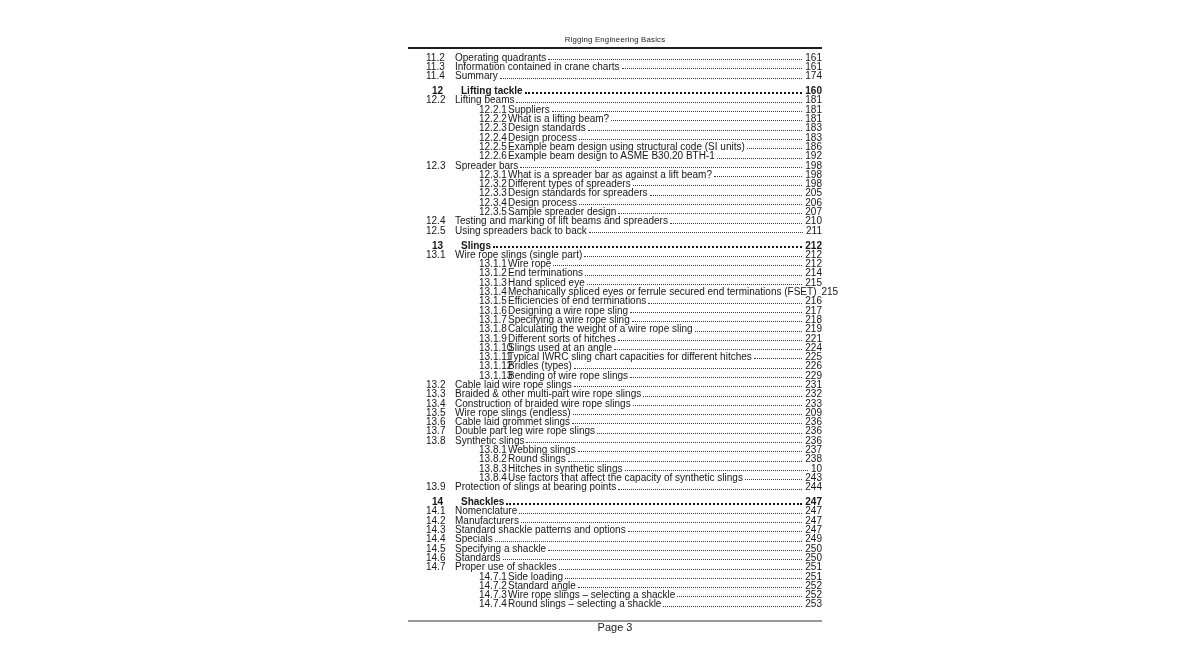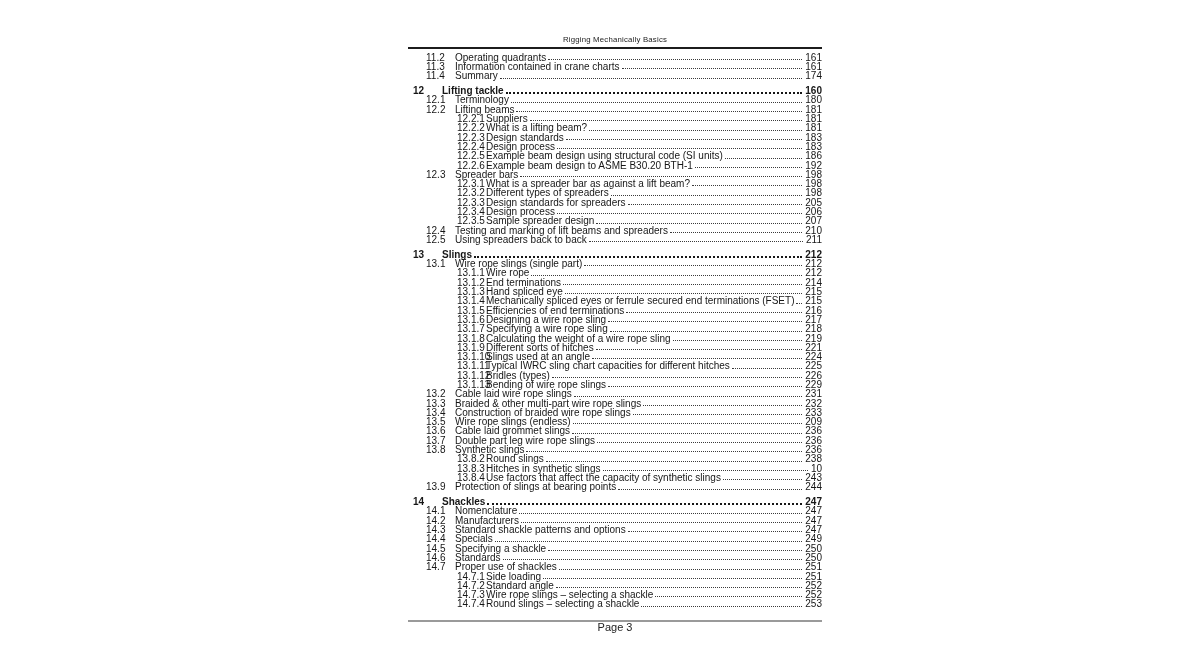--- a/index.html
+++ b/index.html
@@ -63,23 +63,23 @@
     flex: 1 1 auto;
     min-width: 0;
     border-bottom: 1px dotted #3a3a3a;
     margin: 0 3px 1.8px 2px;
   }
   .toc-row .pagenum {
     flex: none;
     text-align: left;
   }
   .lvl1 { font-weight: bold; }
-  .lvl1 .num { margin-left: 5px;  width: 29px; }
+  .lvl1 .num { margin-left: 24px;  width: 29px; }
   .lvl2 .num { margin-left: 18px; width: 29px; }
-  .lvl3 .num { margin-left: 49px; width: 29px; }
+  .lvl3 .num { margin-left: 71px; width: 29px; }
   .lvl1 .leader { border-bottom: 2px dotted #161616; margin-bottom: 1.2px; }
   .gap { height: 5.6px; }
   .doc-footer-rule {
     position: absolute;
     top: 620px;
     left: 0;
     width: 100%;
     height: 0;
     border-top: 2px solid #9a9a9a;
   }
@@ -91,21 +91,21 @@
     text-align: center;
     font-size: 11px;
     line-height: 9px;
     color: #222;
   }
 </style>
 </head>
 <body>
 
 <div class="doc-page">
-  <div class="doc-header-title">Rigging Mechanically Basics</div>
+  <div class="doc-header-title">Rigging Engineering Basics</div>
   <div class="doc-header-rule"></div>
 
   <div class="toc-body">
       <div class="toc-row lvl2">
     <span class="num">11.2</span>
     <span class="title">Operating quadrants</span>
     <span class="leader"></span>
     <span class="pagenum">161</span>
   </div>
       <div class="toc-row lvl2">
@@ -121,26 +121,20 @@
     <span class="pagenum">174</span>
   </div>
       <div class="gap"></div>
       <div class="toc-row lvl1">
     <span class="num">12</span>
     <span class="title">Lifting tackle</span>
     <span class="leader"></span>
     <span class="pagenum">160</span>
   </div>
       <div class="toc-row lvl2">
-    <span class="num">12.1</span>
-    <span class="title">Terminology</span>
-    <span class="leader"></span>
-    <span class="pagenum">180</span>
-  </div>
-      <div class="toc-row lvl2">
     <span class="num">12.2</span>
     <span class="title">Lifting beams</span>
     <span class="leader"></span>
     <span class="pagenum">181</span>
   </div>
       <div class="toc-row lvl3">
     <span class="num">12.2.1</span>
     <span class="title">Suppliers</span>
     <span class="leader"></span>
     <span class="pagenum">181</span>
@@ -348,20 +342,26 @@
     <span class="num">13.7</span>
     <span class="title">Double part leg wire rope slings</span>
     <span class="leader"></span>
     <span class="pagenum">236</span>
   </div>
       <div class="toc-row lvl2">
     <span class="num">13.8</span>
     <span class="title">Synthetic slings</span>
     <span class="leader"></span>
     <span class="pagenum">236</span>
+  </div>
+      <div class="toc-row lvl3">
+    <span class="num">13.8.1</span>
+    <span class="title">Webbing slings</span>
+    <span class="leader"></span>
+    <span class="pagenum">237</span>
   </div>
       <div class="toc-row lvl3">
     <span class="num">13.8.2</span>
     <span class="title">Round slings</span>
     <span class="leader"></span>
     <span class="pagenum">238</span>
   </div>
       <div class="toc-row lvl3">
     <span class="num">13.8.3</span>
     <span class="title">Hitches in synthetic slings</span>

